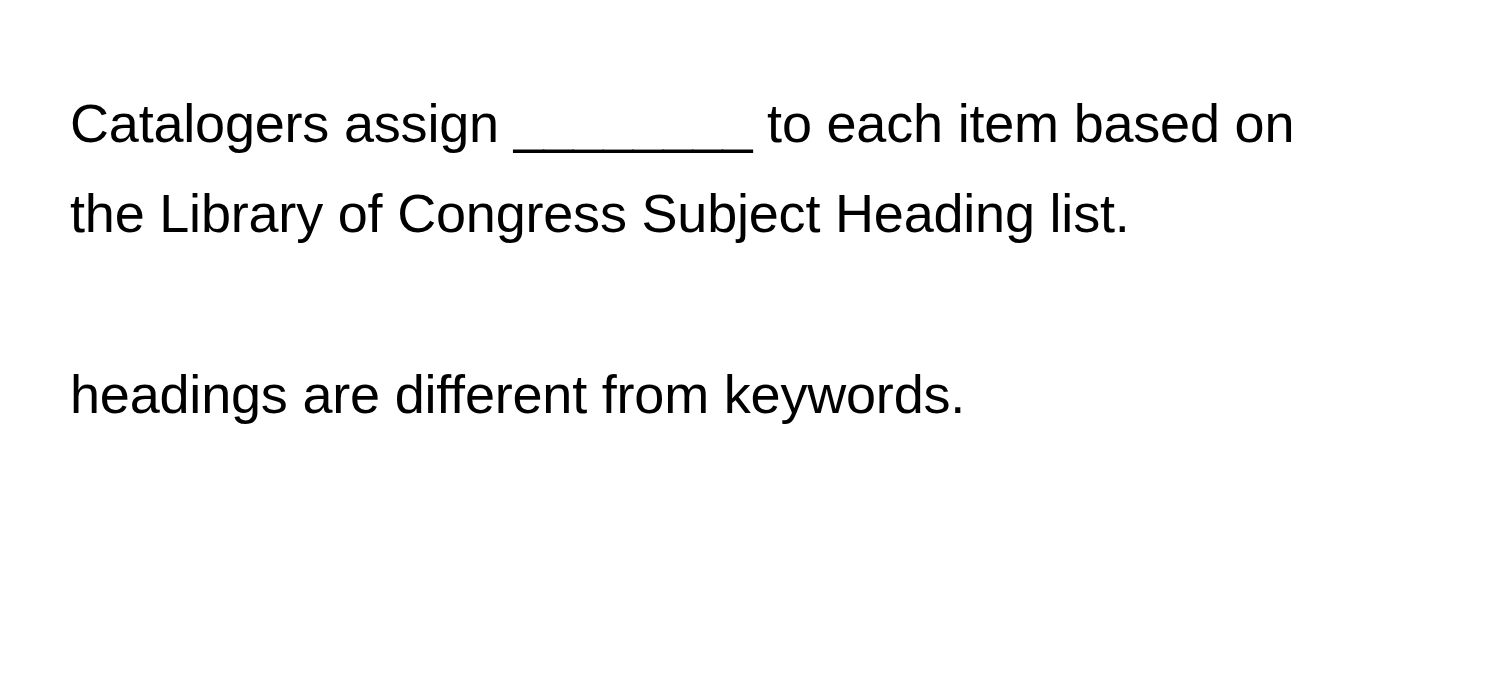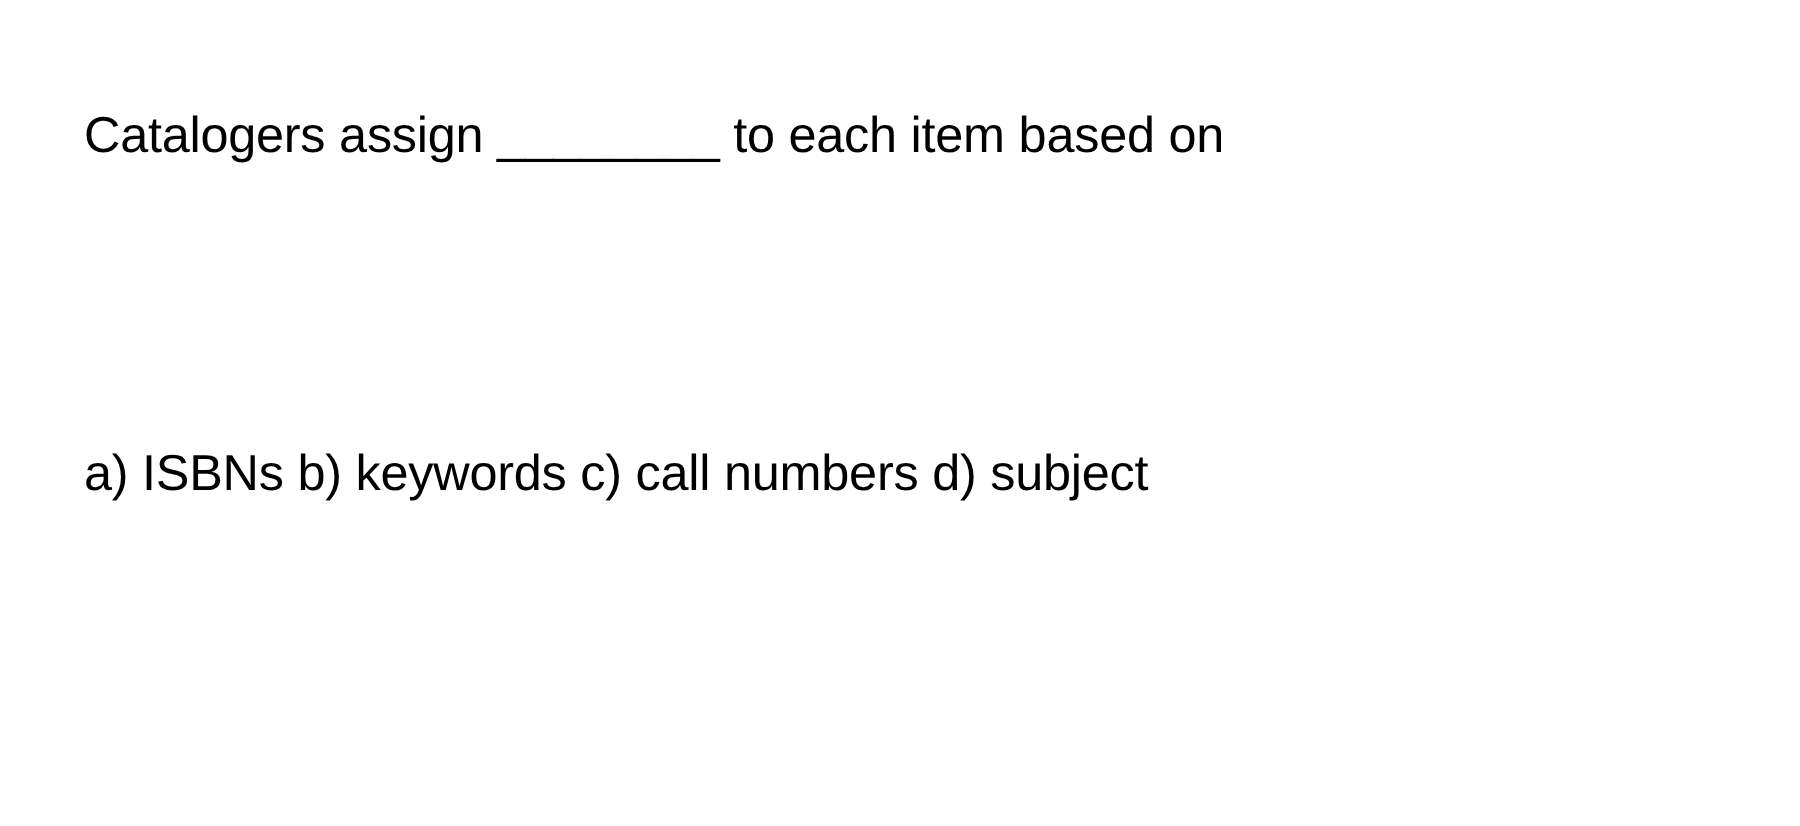--- a/index.html
+++ b/index.html
@@ -8,29 +8,29 @@
       box-sizing: border-box;
     }
     body {
       width: 1500px;
       height: 688px;
       background: #ffffff;
       font-family: -apple-system, BlinkMacSystemFont, "Segoe UI", Helvetica, Arial, sans-serif;
       padding: 78px 70px 0 70px;
     }
     .question-text {
-      font-size: 42px;
+      font-size: 54px;
       line-height: 1.67;
       color: #000000;
       letter-spacing: -0.2px;
       font-weight: 400;
     }
   </style>
 </head>
 <body>
 
 <div class="question-text">
   <span>Catalogers assign ________ to each item based on</span><br>
+  <span>the Library of Congress Subject Heading list.</span><br>
   <br>
+  <span>headings are different from keywords.</span><br>
   <br>
-  <br>
-  <span>a) ISBNs b) keywords c) call numbers d) subject</span><br>
 </div>
 
 </body></html>

